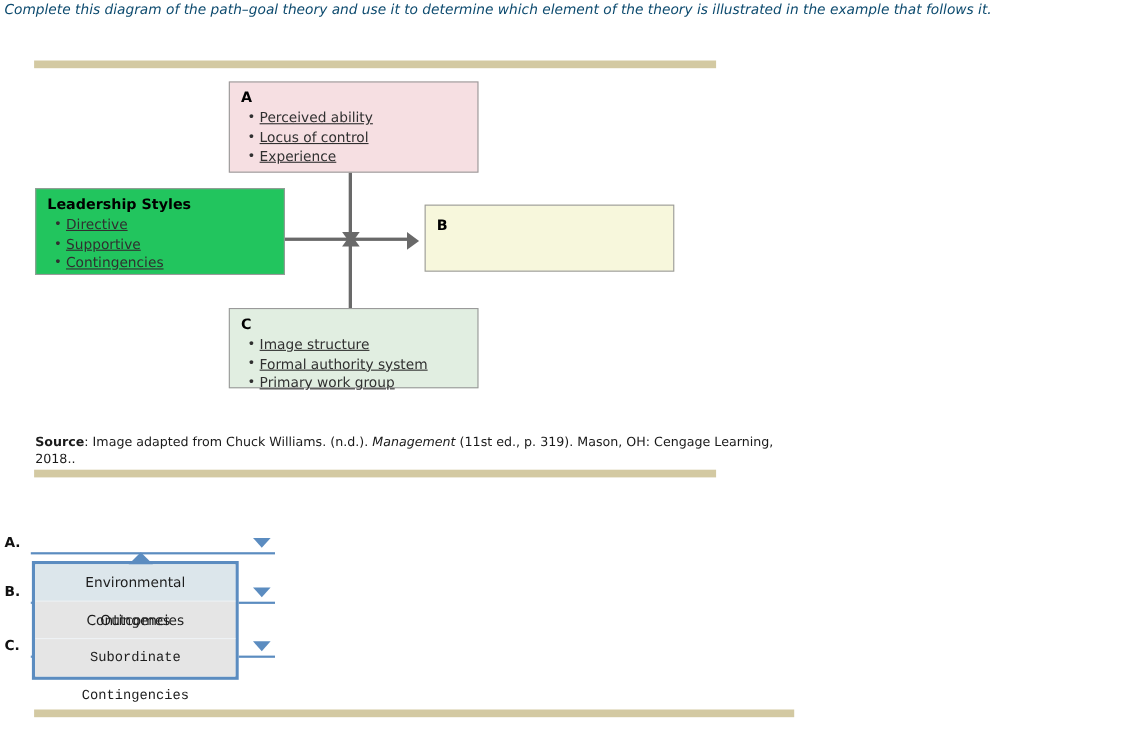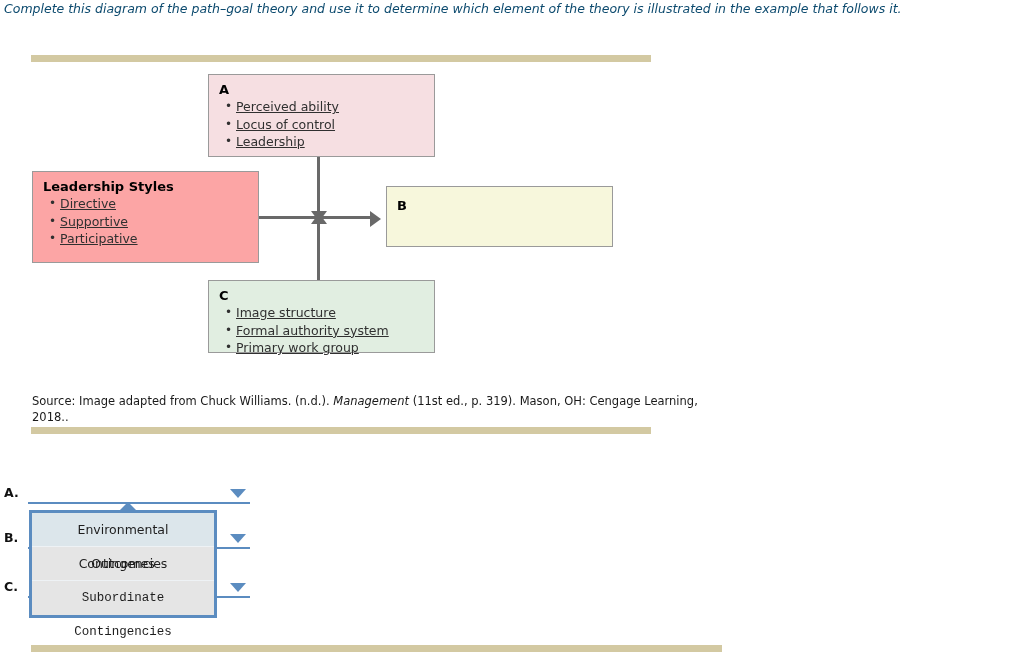--- a/index.html
+++ b/index.html
@@ -28,21 +28,21 @@
     position:absolute;border:1px solid #9a9a9a;box-sizing:border-box;
     font-size:12.5px;line-height:17.5px;color:#303030;
   }
   .dbox .hd{font-weight:bold;color:#000;font-size:13px;line-height:17px;}
   .dbox ul{margin:0;padding:0 0 0 17px;list-style:none;text-decoration:underline;}
   .dbox li{position:relative;}
   .dbox li:before{
     content:"\2022";position:absolute;left:-11px;top:0;color:#303030;font-size:12px;
   }
   #box-a{left:208px;top:9px;width:227px;height:83px;background:#f6dfe2;padding:6px 10px;}
-  #box-ls{left:32px;top:106px;width:227px;height:92px;background:#fca5a5;padding:6px 10px;}
+  #box-ls{left:32px;top:106px;width:227px;height:79px;background:#22c55e;padding:6px 10px;}
   #box-b{left:386px;top:121px;width:227px;height:61px;background:#f7f7dc;padding:10px 10px;}
   #box-c{left:208px;top:215px;width:227px;height:73px;background:#e1eee1;padding:6px 10px;}
 
   
   .ln{position:absolute;background:#696969;}
   .ahead{position:absolute;width:0;height:0;}
 
   
   .ansrow{position:absolute;height:22px;}
   .anslabel{
@@ -70,21 +70,21 @@
   #dd-pointer{
     position:absolute;left:85px;top:-11px;width:0;height:0;
     border-left:11px solid transparent;border-right:11px solid transparent;
     border-bottom:11px solid #5b8cc0;z-index:21;
   }
 
   
   #source{
     left:32px;top:393px;width:700px;font-size:11.5px;line-height:16px;color:#1a1a1a;
   }
-  #source b{font-weight:normal;margin-top:45px;}
+  #source b{font-weight:bold;margin-top:45px;}
   #source i{font-style:italic;}
 </style>
 </head>
 <body>
 
 <div class="abs" id="prompt">Complete this diagram of the path–goal theory and use it to determine which element of the theory is illustrated in the example that follows it.</div>
 
 <div class="abs rule" id="rule-top"></div>
 
 <div class="abs" id="diagram">
@@ -96,30 +96,30 @@
   <div class="ahead" style="left:311px;top:148px;border-left:8px solid transparent;border-right:8px solid transparent;border-bottom:11px solid #696969;"></div>
 
   <div class="ln" style="left:258px;top:151px;width:116px;height:3px;"></div>
   <div class="ahead" style="left:370px;top:146px;border-top:8px solid transparent;border-bottom:8px solid transparent;border-left:11px solid #696969;"></div>
 
   <div class="dbox" id="box-a">
     <div class="hd">A</div>
     <ul>
       <li>Perceived ability</li>
       <li>Locus of control</li>
-      <li>Leadership</li>
+      <li>Experience</li>
     </ul>
   </div>
 
   <div class="dbox" id="box-ls">
     <div class="hd">Leadership Styles</div>
     <ul>
       <li>Directive</li>
       <li>Supportive</li>
-      <li>Participative</li>
+      <li>Contingencies</li>
     </ul>
   </div>
 
   <div class="dbox" id="box-b">
     <div class="hd">B</div>
   </div>
 
   <div class="dbox" id="box-c">
     <div class="hd">C</div>
     <ul>

